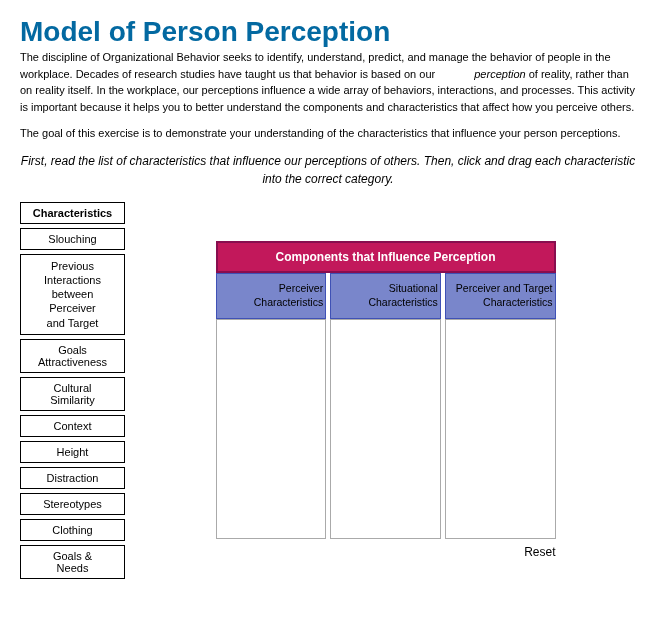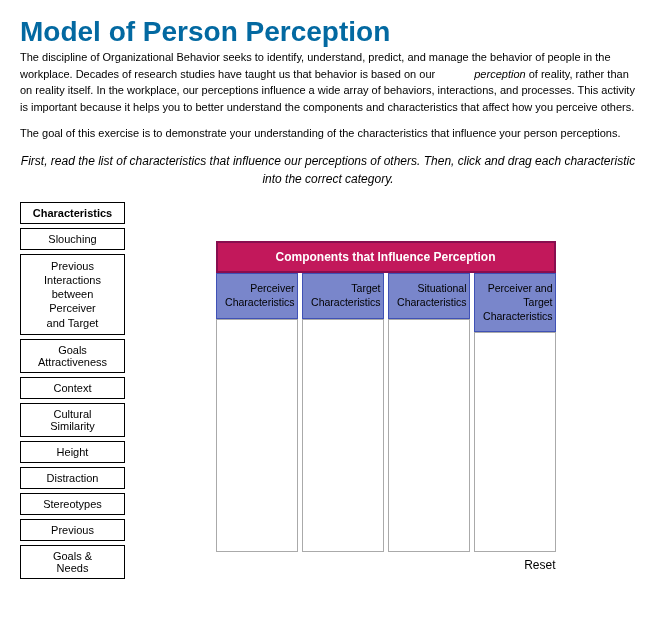--- a/index.html
+++ b/index.html
@@ -148,38 +148,34 @@
 
 <p class="instruction-text">First, read the list of characteristics that influence our perceptions of others. Then, click and drag each characteristic into the correct category.</p>
 
 <div class="main-layout">
 
   <div class="characteristics-column">
     <div class="char-item header">Characteristics</div>
     <div class="char-item">Slouching</div>
     <div class="char-item multi-line">Previous Interactions between Perceiver and Target</div>
     <div class="char-item">Goals Attractiveness</div>
+    <div class="char-item">Cultural Similarity</div>
     <div class="char-item">Context</div>
-    <div class="char-item">Cultural Similarity</div>
     <div class="char-item">Height</div>
     <div class="char-item">Distraction</div>
     <div class="char-item">Stereotypes</div>
-    <div class="char-item">Previous</div>
+    <div class="char-item">Clothing</div>
     <div class="char-item">Goals &amp; Needs</div>
   </div>
 
   <div class="diagram-area">
     <div class="components-box">Components that Influence Perception</div>
     <div class="categories-row">
       <div class="category-col">
         <div class="category-header">Perceiver Characteristics</div>
-        <div class="category-drop-zone"></div>
-      </div>
-      <div class="category-col">
-        <div class="category-header">Target Characteristics</div>
         <div class="category-drop-zone"></div>
       </div>
       <div class="category-col">
         <div class="category-header">Situational Characteristics</div>
         <div class="category-drop-zone"></div>
       </div>
       <div class="category-col">
         <div class="category-header">Perceiver and Target Characteristics</div>
         <div class="category-drop-zone"></div>
       </div>

